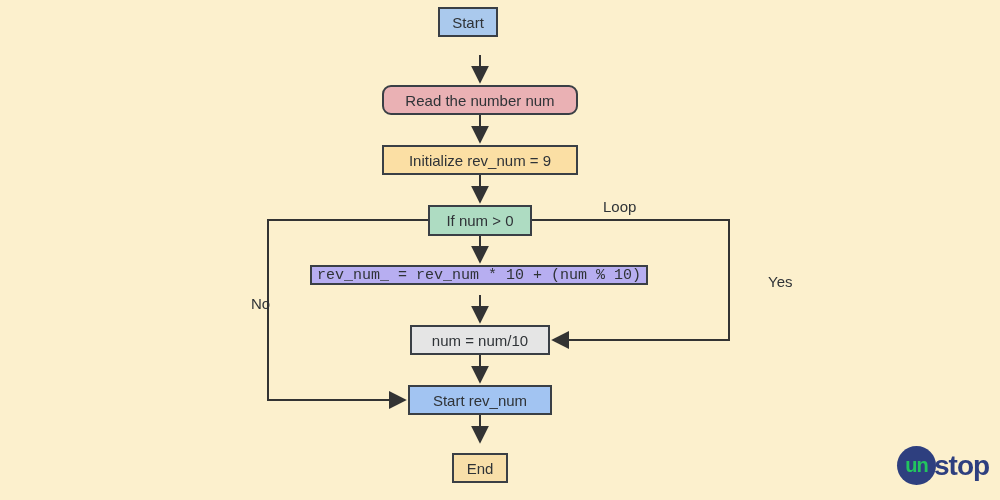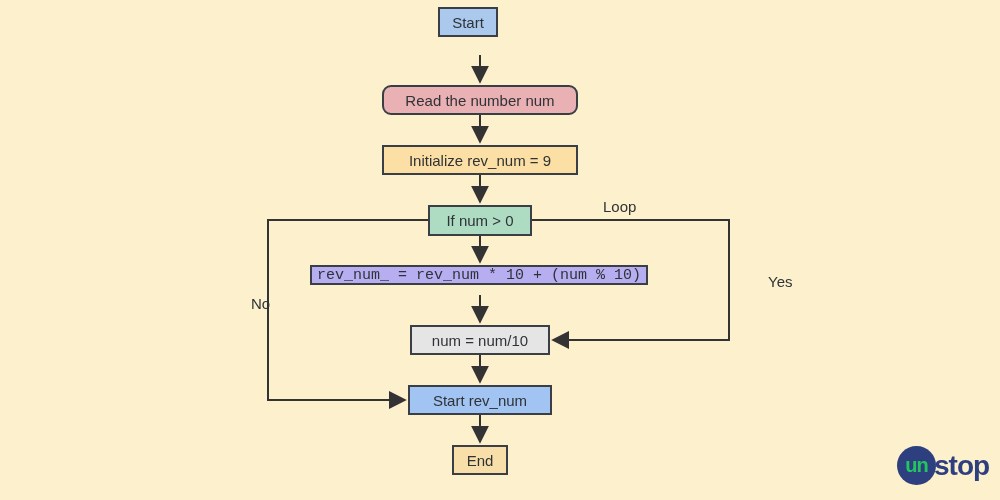--- a/index.html
+++ b/index.html
@@ -108,21 +108,21 @@
   </div>
 
   <div class="node" id="node-divide" style="background-color: #e5e5e5;">
     <span>num = num/10</span>
   </div>
 
   <div class="node" id="node-print" style="background-color: rgb(162, 196, 242);">
     <span>Start rev_num</span>
   </div>
 
-  <div class="node" id="node-end" style="background-color: rgb(248, 223, 169);">
+  <div class="node" id="node-end" style="background-color: rgb(248, 223, 169); margin-top: 8px;">
     <span>End</span>
   </div>
 
   <div class="edge-label" id="label-loop">Loop</div>
   <div class="edge-label" id="label-yes">Yes</div>
   <div class="edge-label" id="label-no">No</div>
 
   <div class="logo">
     <span class="logo-circle">un</span>
     <span class="logo-rest">stop</span>

